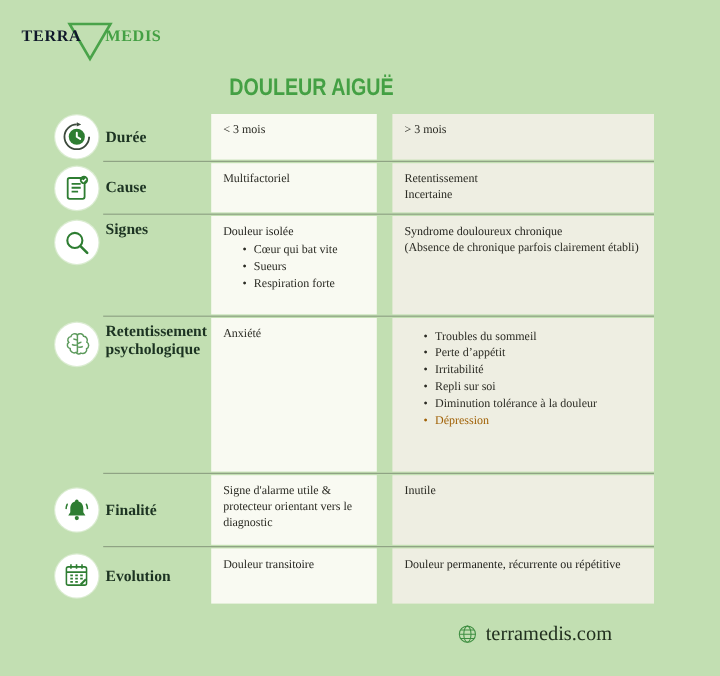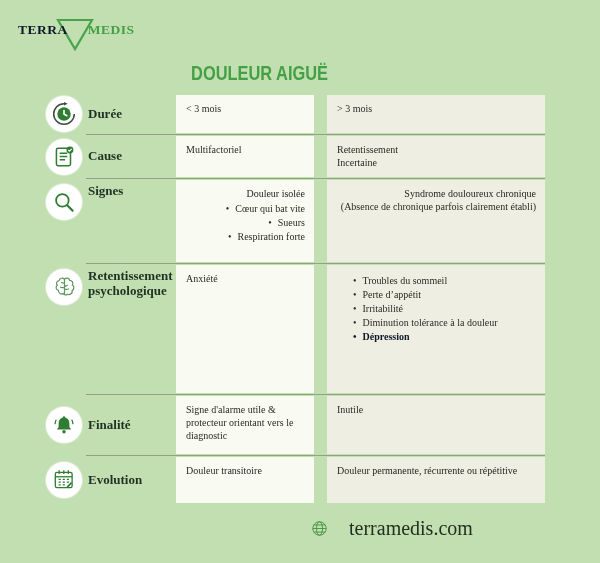--- a/index.html
+++ b/index.html
@@ -52,35 +52,35 @@
     color:var(--label-color,#1c3322);
   }
   .cell{font-size:10px;line-height:1.3;padding:7px 9px 8px 10px;}
   .cell.l{background:var(--cell-left-bg,#f9faf2);}
   .cell.r{background:var(--cell-right-bg,#eeeee2);}
   .cell b,.cell .bold-title{font-weight:normal;color:#1f1f1a;}
   .bold-title{display:block;}
   .cell ul{margin:2px 0 0 0;padding:0 0 0 16px;list-style:none;}
   .cell li{text-indent:-11px;padding-left:11px;margin:1px 0;}
   .cell li::before{content:"\2022";margin-right:6px;}
-  .cell li.b{font-weight:bold;color:#0f172a;}
+  .cell li.b{font-weight:normal;color:#a16207;}
 
   
   .r0{min-height:38px;}
   .r1{min-height:41px;}
-  .r2{min-height:82px;text-align:right;}
+  .r2{min-height:82px;}
   .r3{min-height:128px;}
   .r4{min-height:58px;}
   .r5{min-height:46px;}
 
   
   .footer{
     position:absolute;left:310px;top:516px;width:200px;height:24px;
-    display:flex;align-items:center;justify-content:flex-start;gap:20px;
-    font-size:20px;color:#22301f;
+    display:flex;align-items:center;justify-content:flex-end;gap:6px;
+    font-size:17px;color:#22301f;
   }
 
   svg{display:block;}
 </style>
 </head>
 <body>
 
 <div class="logo">
   <svg class="tri" width="40" height="34" viewBox="0 0 40 34" fill="none" stroke="#4aa34a" stroke-width="2.2">
     <path d="M3 2 L37 2 L20 31 Z"></path>
@@ -170,20 +170,21 @@
       </span>
       <span class="rowlabel">Retentissement psychologique</span>
     </div>
     <div class="cell l">Anxiété</div>
     <div></div>
     <div class="cell r">
       <ul>
         <li>Troubles du sommeil</li>
         <li>Perte d’appétit</li>
         <li>Irritabilité</li>
+        <li>Repli sur soi</li>
         <li>Diminution tolérance à la douleur</li>
         <li class="b">Dépression</li>
       </ul>
     </div>
     <div class="sep"></div>
   </div>
 
   <div class="row r4">
     <div class="labelcell">
       <span class="iconcircle">

